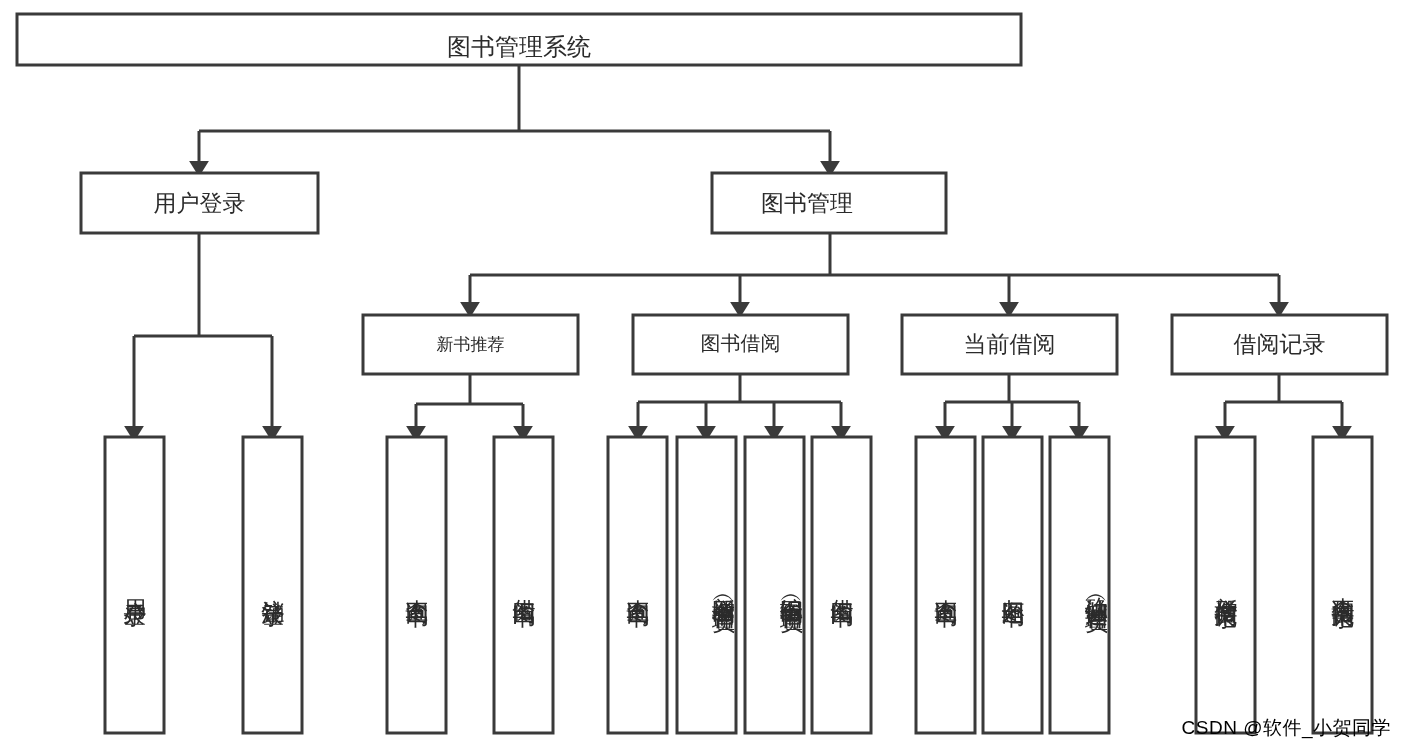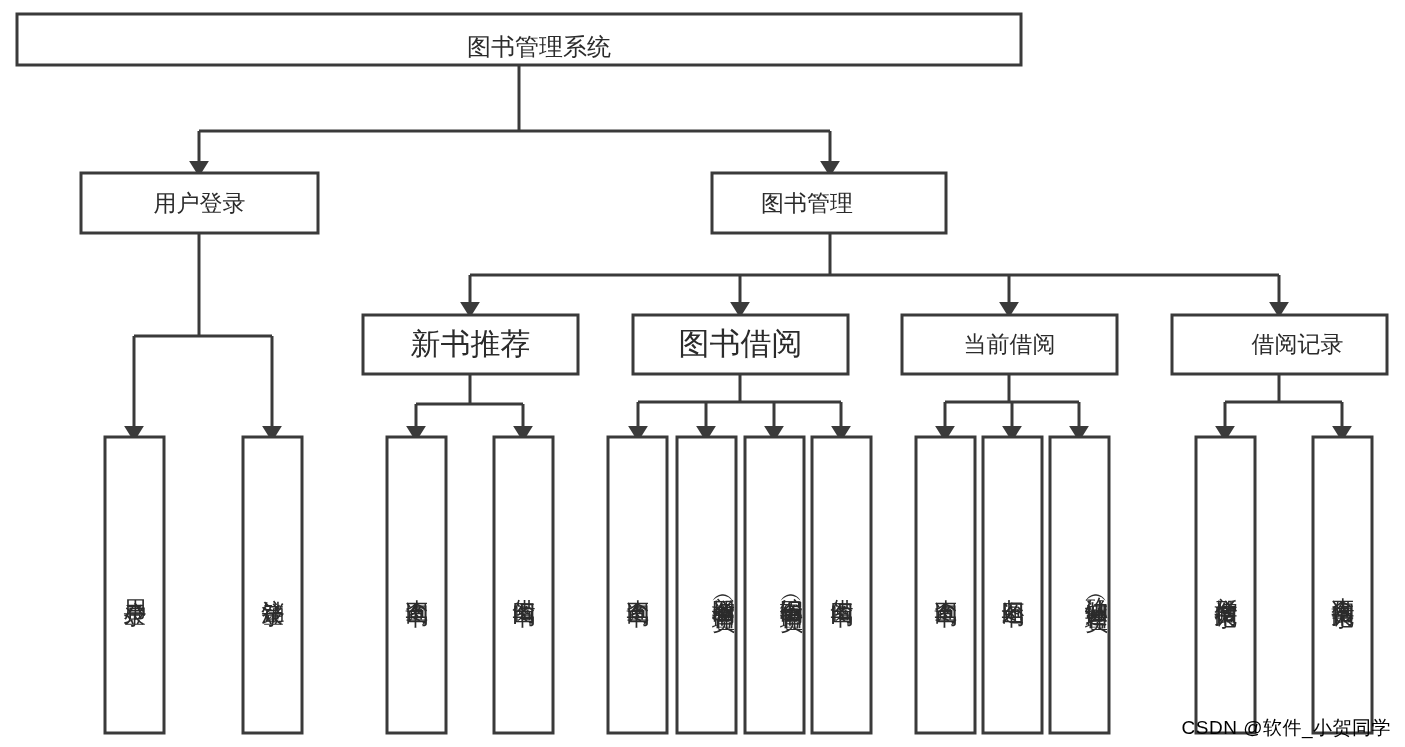--- a/index.html
+++ b/index.html
@@ -147,29 +147,29 @@
     <rect class="node-box" x="812" y="437" width="59" height="296"></rect>
 
     <rect class="node-box" x="916" y="437" width="59" height="296"></rect>
     <rect class="node-box" x="983" y="437" width="59" height="296"></rect>
     <rect class="node-box" x="1050" y="437" width="59" height="296"></rect>
 
     <rect class="node-box" x="1196" y="437" width="59" height="296"></rect>
     <rect class="node-box" x="1313" y="437" width="59" height="296"></rect>
   </svg>
 
-  <div class="hlabel-wrap" style="left:17px; top:14px; width:1004px; height:66px; font-size:24px;margin-left:20px;">图书管理系统</div>
+  <div class="hlabel-wrap" style="left:17px; top:14px; width:1004px; height:66px; font-size:24px;">图书管理系统</div>
 
   <div class="hlabel-wrap" style="left:81px; top:173px; width:237px; height:60px; font-size:23px;">用户登录</div>
   <div class="hlabel-wrap" style="left:712px; top:173px; width:190px; height:60px; font-size:23px;">图书管理</div>
 
-  <div class="hlabel-wrap" style="left:363px; top:315px; width:215px; height:59px; font-size:30px;">新书推荐</div>
-  <div class="hlabel-wrap" style="left:633px; top:315px; width:215px; height:57px; font-size:31px;">图书借阅</div>
+  <div class="hlabel-wrap" style="left:363px; top:315px; width:215px; height:59px; font-size:17px;">新书推荐</div>
+  <div class="hlabel-wrap" style="left:633px; top:315px; width:215px; height:57px; font-size:20px;">图书借阅</div>
   <div class="hlabel-wrap" style="left:902px; top:315px; width:215px; height:59px; font-size:23px;text-align:center;">当前借阅</div>
-  <div class="hlabel-wrap" style="left:1172px; top:315px; width:215px; height:59px; font-size:23px;margin-left:18px;">借阅记录</div>
+  <div class="hlabel-wrap" style="left:1172px; top:315px; width:215px; height:59px; font-size:23px;">借阅记录</div>
 
   <div class="vlabel-wrap" style="left:105px; top:437px; width:59px; height:296px;">用户登录</div>
   <div class="vlabel-wrap" style="left:243px; top:437px; width:59px; height:296px;">注销登录</div>
 
   <div class="vlabel-wrap" style="left:387px; top:437px; width:59px; height:296px;">查询图书</div>
   <div class="vlabel-wrap" style="left:494px; top:437px; width:59px; height:296px;">借阅图书</div>
 
   <div class="vlabel-wrap" style="left:608px; top:437px; width:59px; height:296px;">查询图书</div>
   <div class="vlabel-wrap" style="left:677px; top:437px; width:59px; height:296px; align-items:flex-start; padding-top:6px; box-sizing:border-box;">新增图书（管理员）</div>
   <div class="vlabel-wrap" style="left:745px; top:437px; width:59px; height:296px; align-items:flex-start; padding-top:6px; box-sizing:border-box;">编辑图书（管理员）</div>

